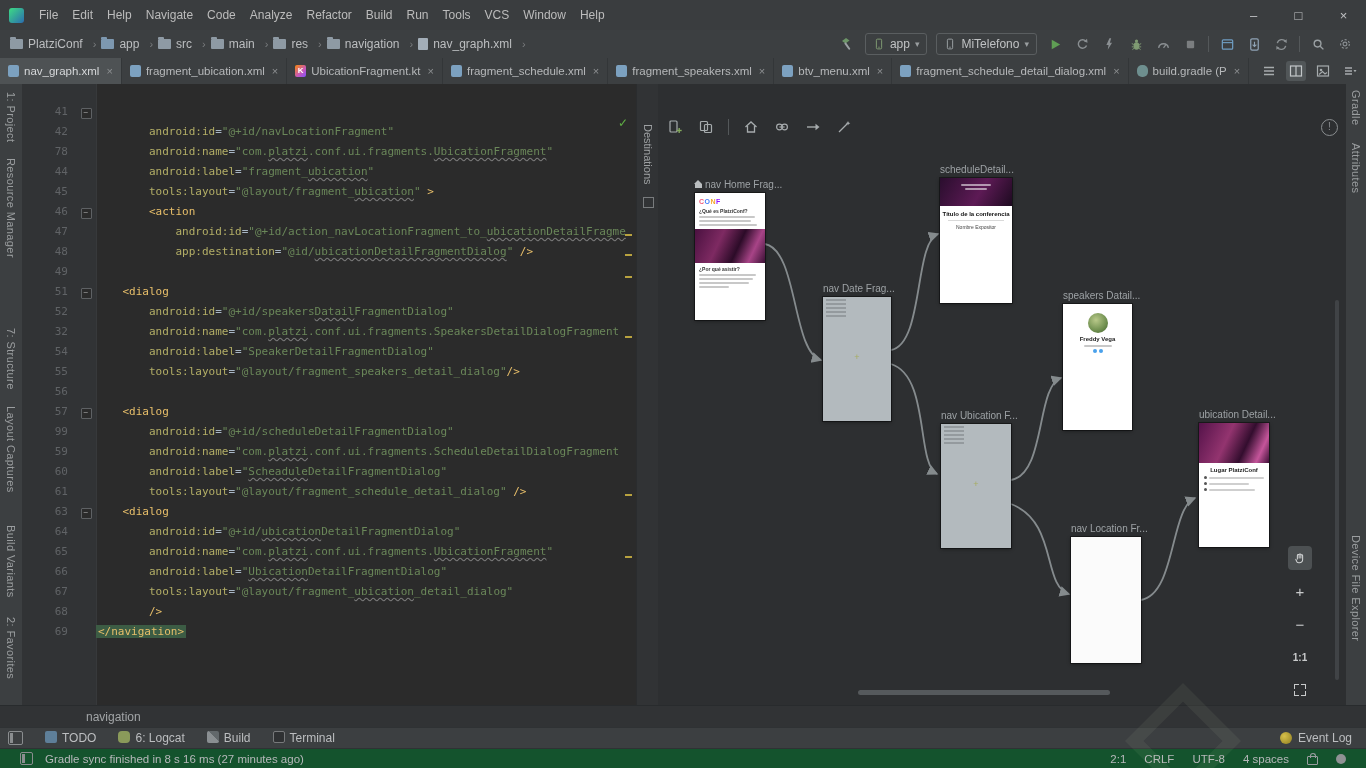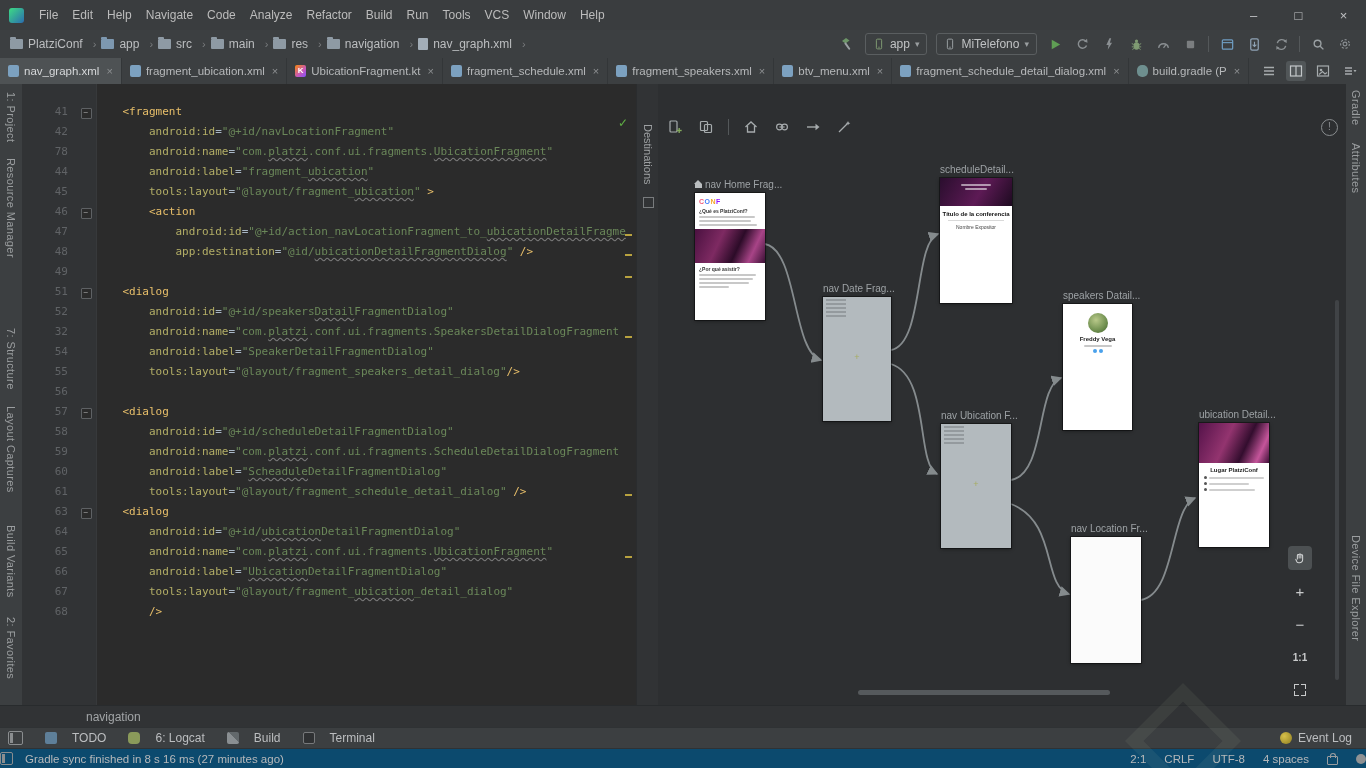--- a/index.html
+++ b/index.html
@@ -127,29 +127,29 @@
   .fitico i:nth-child(3){left:0;bottom:0;border-right:none;border-top:none}
   .fitico i:nth-child(4){right:0;bottom:0;border-left:none;border-top:none}
   .hsb{position:absolute;left:200px;bottom:10px;width:252px;height:5px;background:#55595c;border-radius:3px}
   .vsb{position:absolute;right:7px;top:216px;width:4px;height:380px;background:#4b4f52;border-radius:2px;opacity:.65}
 
   
   .navbcbar{position:absolute;left:0;top:705px;width:1366px;height:22px;background:#313335;border-top:1px solid #282b2d;display:flex;align-items:center;color:#a2a5a7;padding-left:86px;box-sizing:border-box}
   .twbar{position:absolute;left:0;top:727px;width:1366px;height:21px;background:#3c3f41;border-top:1px solid #2f3234;display:flex;align-items:center;gap:22px;padding-left:8px;box-sizing:border-box}
   .wtoggle{width:13px;height:12px;border:1px solid #8a8d8f;border-radius:2px;position:relative}
   .wtoggle::before{content:"";position:absolute;left:1px;top:1px;bottom:1px;width:3px;background:#8a8d8f}
-  .tooltab{display:flex;align-items:center;gap:15px;color:#bcbec0;white-space:nowrap}
+  .tooltab{display:flex;align-items:flex-start;gap:5px;color:#bcbec0;white-space:nowrap}
   .ti{width:12px;height:12px;border-radius:2px;background:#7a7e80}
   .ic-todo .ti{background:#5e7f99}
   .ic-logcat .ti{background:#8a9a5a;border-radius:4px}
   .ic-build .ti{background:linear-gradient(45deg,#8a8f92 55%,#62686b 55%)}
   .ic-terminal .ti{background:#2f3133;border:1px solid #77797b;box-sizing:border-box}
   .eventlog{margin-left:auto;display:flex;align-items:center;gap:6px;padding-right:14px;color:#bcbec0}
   .elico{width:12px;height:12px;border-radius:50%;background:radial-gradient(circle at 35% 35%,#d7c04a,#8f7f22)}
-  .statusbar{position:absolute;left:0;top:748px;width:1366px;height:20px;background:#0c4a6e;border-top:1px solid #2f3234;display:flex;align-items:center;font-size:11.5px;color:#b6b8ba;padding:0 0;box-sizing:border-box}
+  .statusbar{position:absolute;left:0;top:748px;width:1366px;height:20px;background:#14532d;border-top:1px solid #2f3234;display:flex;align-items:center;font-size:11.5px;color:#b6b8ba;padding:0 20px;box-sizing:border-box}
   .sbtoggle{width:11px;height:11px;border:1px solid #8a8d8f;margin-right:12px;border-radius:2px;position:relative}
   .sbtoggle::before{content:"";position:absolute;left:1px;top:1px;bottom:1px;width:2.5px;background:#8a8d8f}
   .statright{margin-left:auto;display:flex;align-items:center;gap:18px}
   .lockico{width:9px;height:7px;border:1px solid #9a9da0;border-radius:1px;position:relative;margin-top:3px}
   .lockico::before{content:"";position:absolute;left:1.5px;top:-4px;width:4px;height:4px;border:1px solid #9a9da0;border-bottom:none;border-radius:3px 3px 0 0}
   .hector{width:10px;height:10px;border-radius:50%;background:#8f9294}
 
   .watermark{position:absolute;left:1142px;top:700px;width:56px;height:56px;transform:rotate(45deg);border:13px solid rgba(210,220,190,.07);pointer-events:none;z-index:50}
 
   svg{display:block}
@@ -395,46 +395,47 @@
 </div>
 <div class="rstrip">
   <div class="vtab">Gradle</div>
       <div class="vtab">Attributes</div>
       <div class="vtab">Device File Explorer</div>
 </div>
 
 <div class="editor">
   <div class="gutterbg"></div>
   <div id="code-lines">
-        <div class="crow"><span class="ln">41</span><span class="fold"><span class="foldbox">−</span></span><span class="codeln"><span class="ct">    &lt;fragment</span></span></div>
+        <div class="crow"><span class="ln">41</span><span class="fold"><span class="foldbox">−</span></span></div>
         <div class="crow"><span class="ln">42</span><span class="fold"></span><span class="codeln"><span class="ca">        android:id</span><span class="cp">=</span><span class="cs">"@+id/navLocationFragment"</span></span></div>
         <div class="crow"><span class="ln">78</span><span class="fold"></span><span class="codeln"><span class="ca">        android:name</span><span class="cp">=</span><span class="cs">"com.</span><span class="cs u">platzi</span><span class="cs">.conf.ui.fragments.</span><span class="cs u">UbicationFragment</span><span class="cs">"</span></span></div>
         <div class="crow"><span class="ln">44</span><span class="fold"></span><span class="codeln"><span class="ca">        android:label</span><span class="cp">=</span><span class="cs">"fragment_</span><span class="cs u">ubication</span><span class="cs">"</span></span></div>
         <div class="crow"><span class="ln">45</span><span class="fold"></span><span class="codeln"><span class="ca">        tools:layout</span><span class="cp">=</span><span class="cs">"@layout/fragment_</span><span class="cs u">ubication</span><span class="cs">"</span><span class="ct"> &gt;</span></span></div>
         <div class="crow"><span class="ln">46</span><span class="fold"><span class="foldbox">−</span></span><span class="codeln"><span class="ct">        &lt;action</span></span></div>
         <div class="crow"><span class="ln">47</span><span class="fold"></span><span class="codeln"><span class="ca">            android:id</span><span class="cp">=</span><span class="cs">"@+id/action_navLocationFragment_to_</span><span class="cs u">ubicationDetailFragme</span></span></div>
         <div class="crow"><span class="ln">48</span><span class="fold"></span><span class="codeln"><span class="ca">            app:destination</span><span class="cp">=</span><span class="cs">"@id/</span><span class="cs u">ubicationDetailFragmentDialog</span><span class="cs">"</span><span class="ct"> /&gt;</span></span></div>
         <div class="crow"><span class="ln">49</span><span class="fold"></span></div>
         <div class="crow"><span class="ln">51</span><span class="fold"><span class="foldbox">−</span></span><span class="codeln"><span class="ct">    &lt;dialog</span></span></div>
         <div class="crow"><span class="ln">52</span><span class="fold"></span><span class="codeln"><span class="ca">        android:id</span><span class="cp">=</span><span class="cs">"@+id/speakers</span><span class="cs u">Datail</span><span class="cs">FragmentDialog"</span></span></div>
         <div class="crow"><span class="ln">32</span><span class="fold"></span><span class="codeln"><span class="ca">        android:name</span><span class="cp">=</span><span class="cs">"com.</span><span class="cs u">platzi</span><span class="cs">.conf.ui.fragments.SpeakersDetailDialogFragment</span></span></div>
         <div class="crow"><span class="ln">54</span><span class="fold"></span><span class="codeln"><span class="ca">        android:label</span><span class="cp">=</span><span class="cs">"SpeakerDetailFragmentDialog"</span></span></div>
         <div class="crow"><span class="ln">55</span><span class="fold"></span><span class="codeln"><span class="ca">        tools:layout</span><span class="cp">=</span><span class="cs">"@layout/fragment_speakers_detail_dialog"</span><span class="ct">/&gt;</span></span></div>
         <div class="crow"><span class="ln">56</span><span class="fold"></span><span class="codeln"></span></div>
         <div class="crow"><span class="ln">57</span><span class="fold"><span class="foldbox">−</span></span><span class="codeln"><span class="ct">    &lt;dialog</span></span></div>
-        <div class="crow"><span class="ln">58</span><span class="fold"></span><span class="codeln"><span class="ca">        android:id</span><span class="cp">=</span><span class="cs">"@+id/scheduleDetailFragmentDialog"</span></span></div>
+        <div class="crow"><span class="ln">99</span><span class="fold"></span><span class="codeln"><span class="ca">        android:id</span><span class="cp">=</span><span class="cs">"@+id/scheduleDetailFragmentDialog"</span></span></div>
         <div class="crow"><span class="ln">59</span><span class="fold"></span><span class="codeln"><span class="ca">        android:name</span><span class="cp">=</span><span class="cs">"com.</span><span class="cs u">platzi</span><span class="cs">.conf.ui.fragments.ScheduleDetailDialogFragment</span></span></div>
         <div class="crow"><span class="ln">60</span><span class="fold"></span><span class="codeln"><span class="ca">        android:label</span><span class="cp">=</span><span class="cs">"</span><span class="cs u">Scheadule</span><span class="cs">DetailFragmentDialog"</span></span></div>
         <div class="crow"><span class="ln">61</span><span class="fold"></span><span class="codeln"><span class="ca">        tools:layout</span><span class="cp">=</span><span class="cs">"@layout/fragment_schedule_detail_dialog"</span><span class="ct"> /&gt;</span></span></div>
         <div class="crow"><span class="ln">63</span><span class="fold"><span class="foldbox">−</span></span><span class="codeln"><span class="ct">    &lt;dialog</span></span></div>
         <div class="crow"><span class="ln">64</span><span class="fold"></span><span class="codeln"><span class="ca">        android:id</span><span class="cp">=</span><span class="cs">"@+id/</span><span class="cs u">ubication</span><span class="cs">DetailFragmentDialog"</span></span></div>
         <div class="crow"><span class="ln">65</span><span class="fold"></span><span class="codeln"><span class="ca">        android:name</span><span class="cp">=</span><span class="cs">"com.</span><span class="cs u">platzi</span><span class="cs">.conf.ui.fragments.</span><span class="cs u">UbicationFragment</span><span class="cs">"</span></span></div>
         <div class="crow"><span class="ln">66</span><span class="fold"></span><span class="codeln"><span class="ca">        android:label</span><span class="cp">=</span><span class="cs">"</span><span class="cs u">Ubication</span><span class="cs">DetailFragmentDialog"</span></span></div>
         <div class="crow"><span class="ln">67</span><span class="fold"></span><span class="codeln"><span class="ca">        tools:layout</span><span class="cp">=</span><span class="cs">"@layout/fragment_</span><span class="cs u">ubication</span><span class="cs">_detail_dialog"</span></span></div>
         <div class="crow"><span class="ln">68</span><span class="fold"></span><span class="codeln"><span class="ct">        /&gt;</span></span></div>
+        <div class="crow"><span class="ln">69</span><span class="fold"></span><span class="codeln"><span class="hlspan"><span class="ct">&lt;/navigation&gt;</span></span></span></div>
       </div>
   <span class="echeck">✓</span>
   <span class="emark" style="top:150px"></span>
   <span class="emark" style="top:170px"></span>
   <span class="emark" style="top:192px"></span>
   <span class="emark" style="top:252px"></span>
   <span class="emark" style="top:410px"></span>
   <span class="emark" style="top:472px"></span>
 </div>
 

